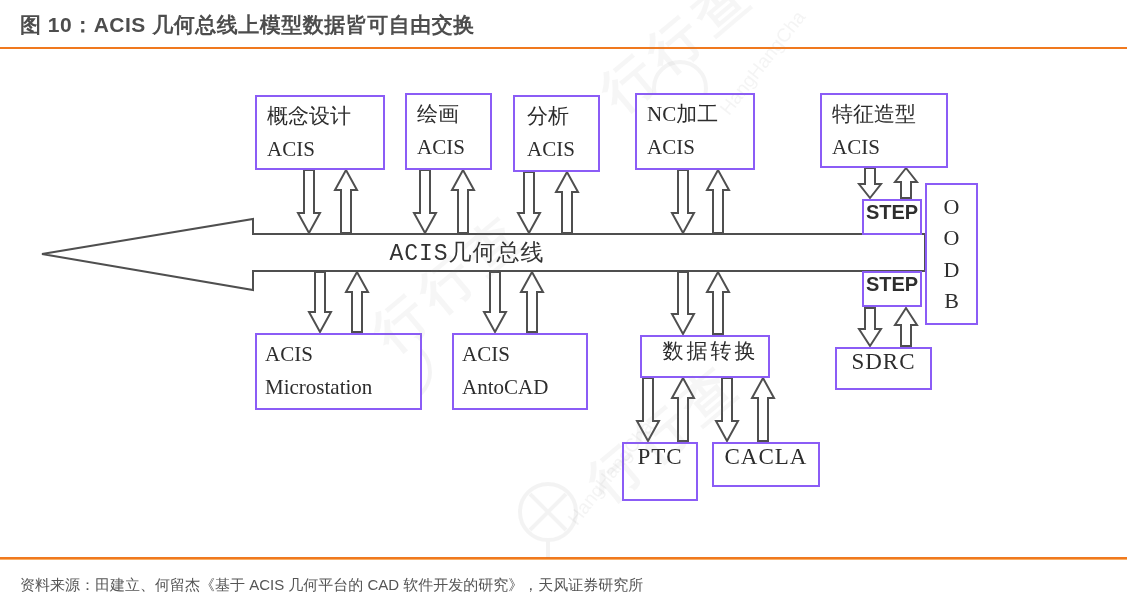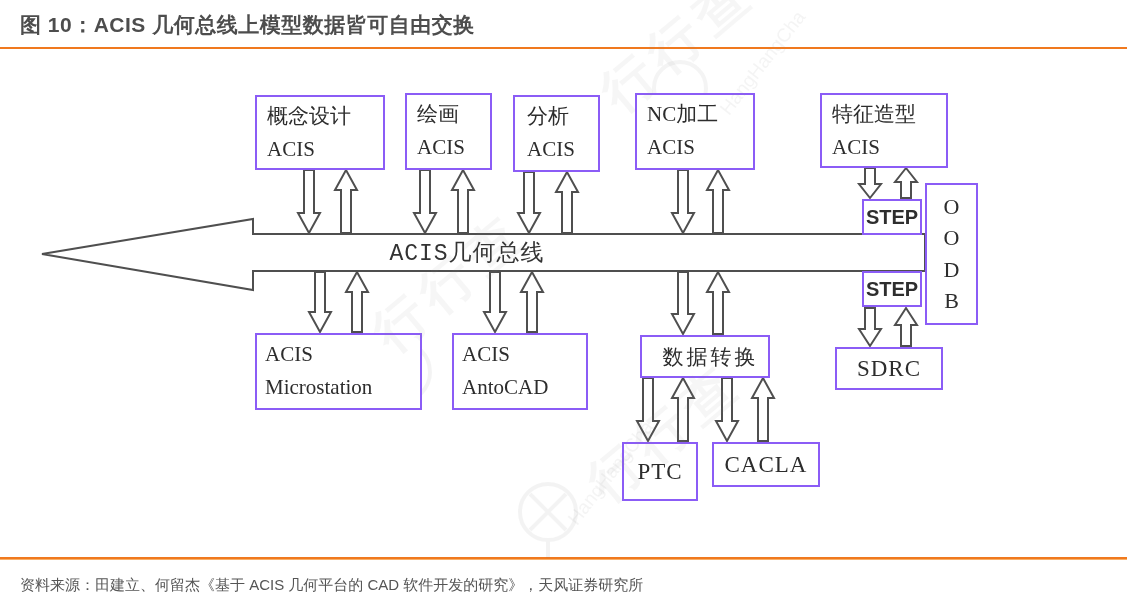--- a/index.html
+++ b/index.html
@@ -16,21 +16,21 @@
   .bus-poly{fill:#fff;stroke:#4f4f4f;stroke-width:2;stroke-linejoin:miter;}
   .flow-arrow{fill:#fff;stroke:#4f4f4f;stroke-width:2;stroke-linejoin:miter;}
 
   .bus-label{position:absolute;left:372px;top:237px;width:190px;height:30px;z-index:2;
          font-family:Liberation Mono, monospace;font-size:23px;color:#333;
          text-align:center;letter-spacing:1px;}
 
   .dbox{position:absolute;box-sizing:border-box;border:2px solid #8b5cf6;background:#fff;
          z-index:3;font-family:"Liberation Serif","DejaVu Serif",serif;color:#2d2d2d;}
   .two-line{padding:3px 4px 0 10px;font-size:21px;line-height:33px;}
-  .center-label{display:flex;align-items:center;justify-content:center;}
+  .center-label{display:flex;justify-content:center;}
   .cn-label{font-size:21px;letter-spacing:3px;}
   .lat-label{font-size:23px;letter-spacing:1px;}
   .step-label{font-family:"Liberation Sans",sans-serif;font-size:20px;font-weight:600;
          color:#2e2e2e;letter-spacing:0;}
   .oodb-box{display:flex;flex-direction:column;align-items:center;justify-content:space-around;
          padding:6px 0;font-size:22px;}
 
   .wm{position:absolute;z-index:5;pointer-events:none;white-space:nowrap;}
   .wm-cn{font-size:52px;font-weight:bold;color:#8a8a8a;opacity:.07;letter-spacing:8px;
          transform:rotate(-40deg);}
@@ -108,21 +108,21 @@
     <div>ACIS</div>
     <div>Microstation</div>
   </div>
   <div class="dbox two-line" style="left:452px;top:333px;width:136px;height:77px;padding-left:8px;">
     <div>ACIS</div>
     <div>AntoCAD</div>
   </div>
   <div class="dbox center-label cn-label" style="left:640px;top:335px;width:130px;height:43px;padding-left:11px;">
     <span>数据转换</span>
   </div>
-  <div class="dbox center-label lat-label" style="left:835px;top:347px;width:108px;height:43px;">
+  <div class="dbox center-label lat-label" style="left:835px;top:347px;width:97px;height:43px;">
     <span>SDRC</span>
   </div>
   <div class="dbox center-label lat-label" style="left:622px;top:442px;width:76px;height:59px;">
     <span>PTC</span>
   </div>
   <div class="dbox center-label lat-label" style="left:712px;top:442px;width:108px;height:45px;">
     <span>CACLA</span>
   </div>
 
   <div class="dbox center-label step-label" style="left:862px;top:199px;width:60px;height:36px;">

